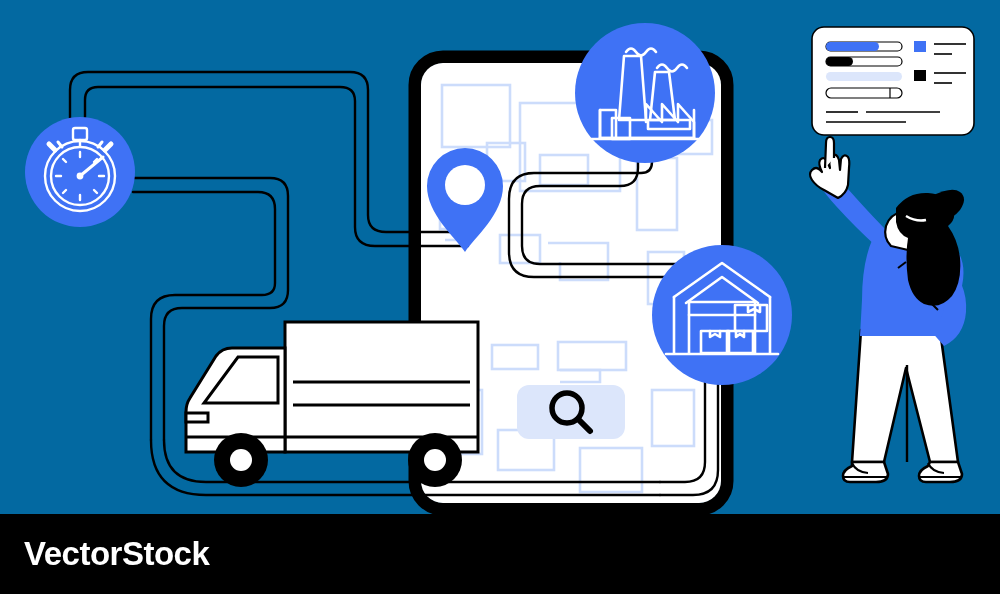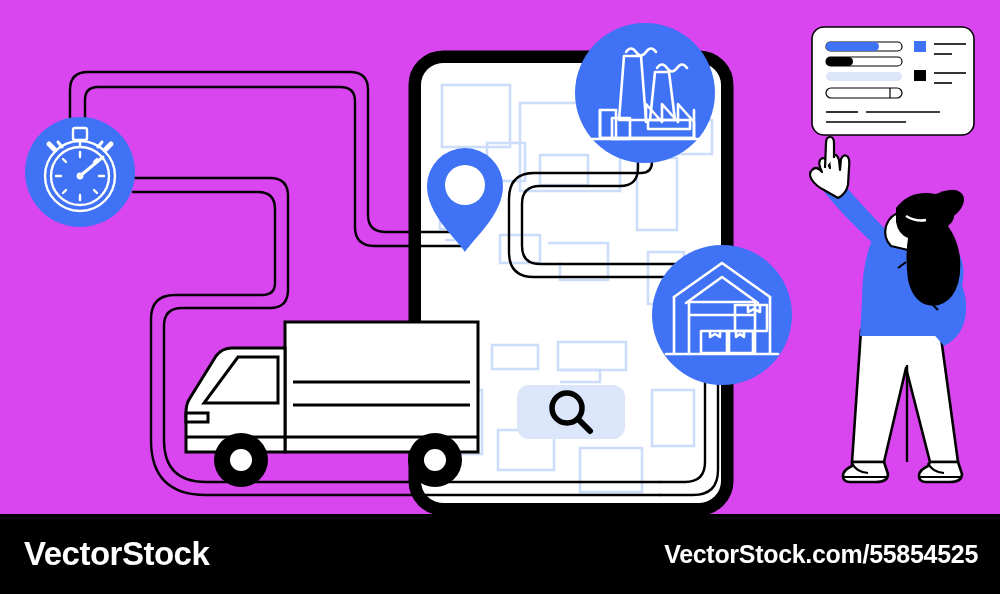--- a/index.html
+++ b/index.html
@@ -1,18 +1,18 @@
 <!DOCTYPE html>
 <html><head>
 <meta charset="utf-8">
 <title>Logistics Delivery Route Illustration</title>
 <style>
   html,body{margin:0;padding:0;background:#ffffff;}
   body{width:1000px;height:594px;overflow:hidden;font-family:"Liberation Sans",sans-serif;}
-  #stage{position:relative;width:1000px;height:594px;background:#d946ef;}
+  #stage{position:relative;width:1000px;height:594px;background:#0369a1;}
   #art{position:absolute;left:0;top:0;width:1000px;height:514px;}
   .footer{position:absolute;left:0;top:514px;width:1000px;height:80px;background:#000000;}
   .footer .brand{position:absolute;left:24px;top:50%;transform:translateY(-50%);
      color:#ffffff;font-size:33px;font-weight:bold;letter-spacing:-0.5px;
      font-family:"Liberation Sans",sans-serif;white-space:nowrap;}
   .footer .url{position:absolute;right:22px;top:50%;transform:translateY(-50%);
      color:#ffffff;font-size:25px;font-weight:bold;letter-spacing:-0.3px;
      font-family:"Liberation Sans",sans-serif;white-space:nowrap;}
 </style>
 </head>
@@ -270,16 +270,15 @@
       </g>
 
       <line x1="826" y1="112" x2="858" y2="112" stroke="#000000" stroke-width="1.6"></line>
       <line x1="866" y1="112" x2="940" y2="112" stroke="#000000" stroke-width="1.6"></line>
       <line x1="826" y1="122" x2="906" y2="122" stroke="#000000" stroke-width="1.6"></line>
     </g>
   </svg>
 
   <div class="footer">
     <div class="brand">VectorStock</div>
-    <div class="url">VectorStock.com/55854525</div>
   </div>
 
 </div>
 
 </body></html>

